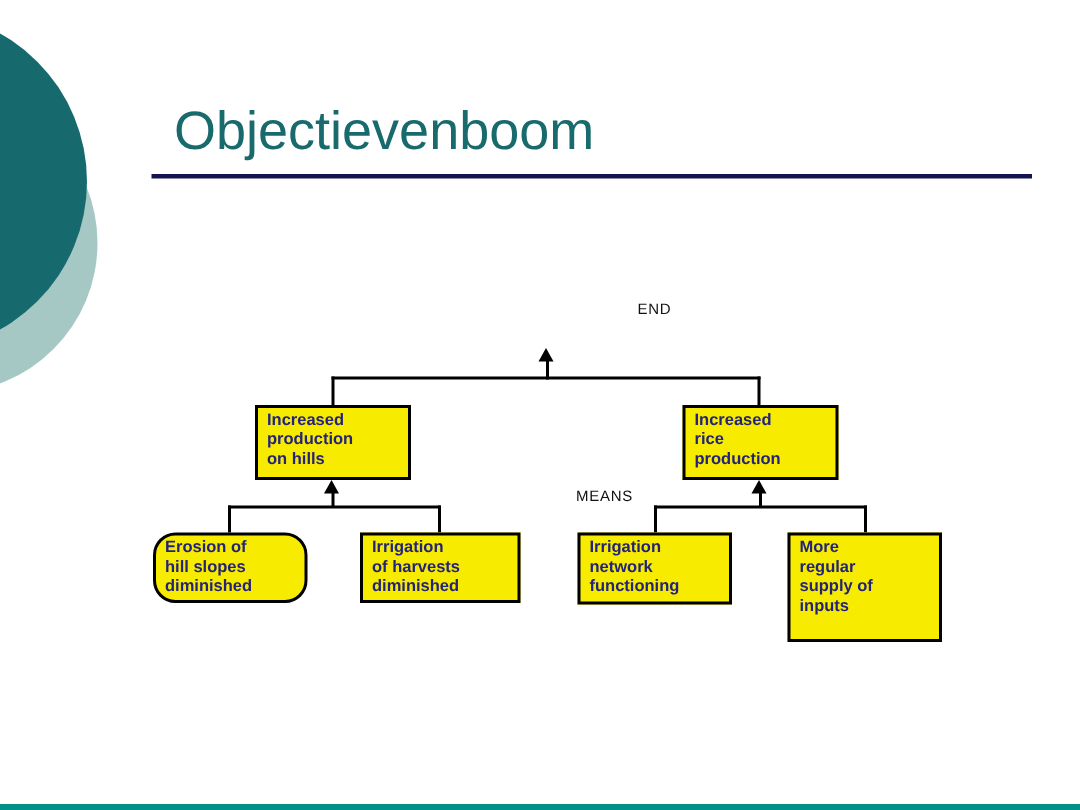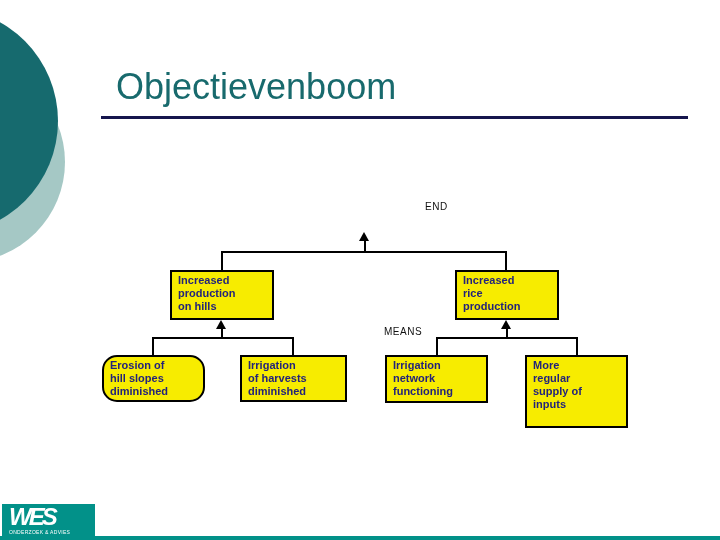--- a/index.html
+++ b/index.html
@@ -121,19 +121,15 @@
 of harvests
 diminished</div>
   <div class="node" id="node-leaf4">More
 regular
 supply of
 inputs</div>
   <div class="node" id="node-leaf3">Irrigation
 network
 functioning</div>
 
-  <div class="logo">
-    <div class="logo-name">WES</div>
-    <div class="logo-tagline">ONDERZOEK &amp; ADVIES</div>
-  </div>
   <div class="bottom-bar"></div>
 
 </div>
 
 </body></html>

